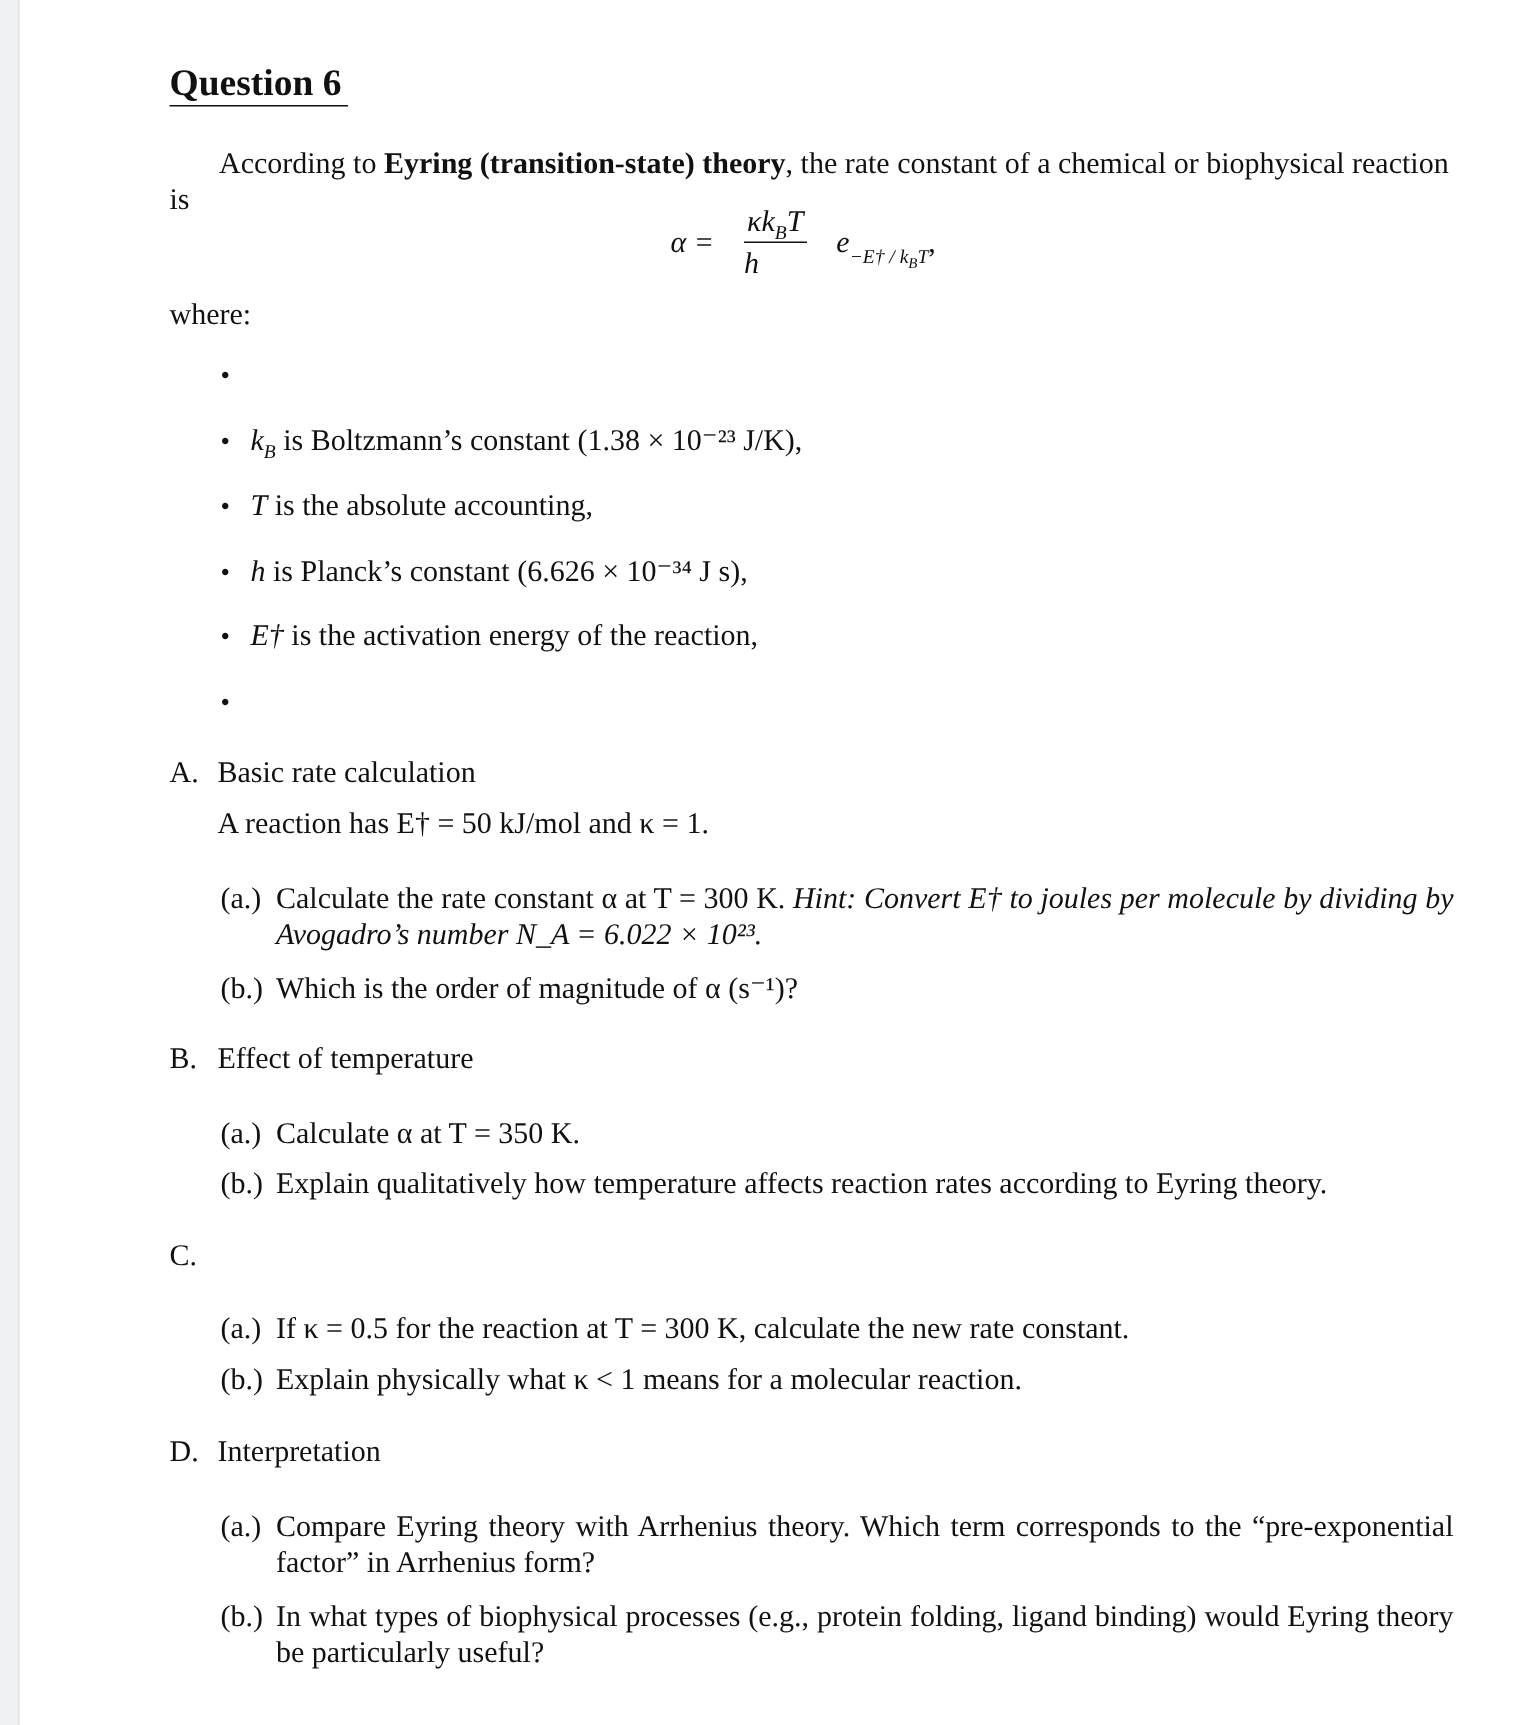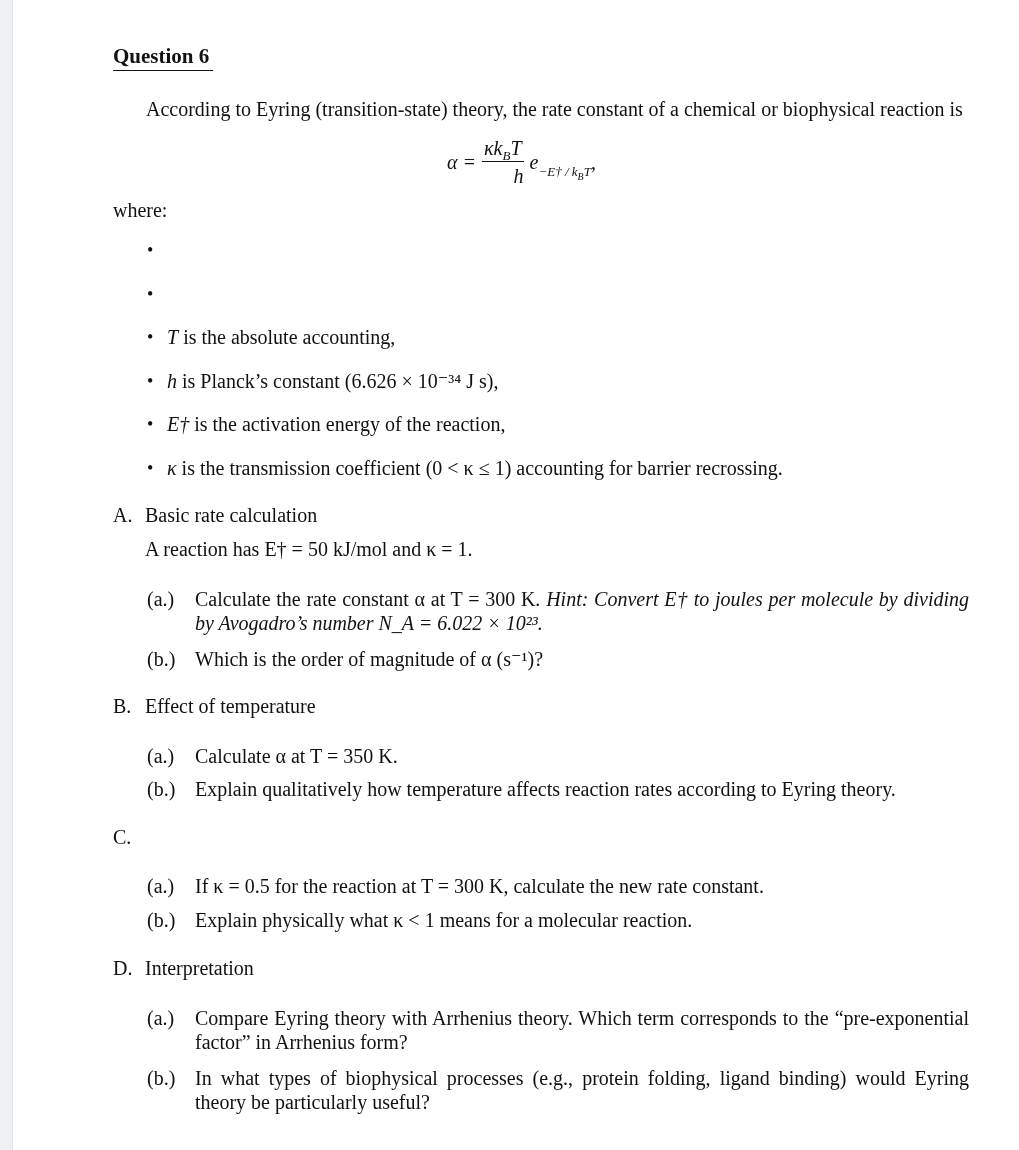--- a/index.html
+++ b/index.html
@@ -7,45 +7,45 @@
     width: 1019px; height: 1150px; overflow: hidden; background: #ffffff;
     font-family: "Liberation Serif", "DejaVu Serif", serif; color: #111;
     position: relative;
   }
   .left-strip {
     position: absolute; left: 0; top: 0; width: 12px; height: 1150px;
     background: #eef0f2; border-right: 1px solid #e3e5e8;
   }
   .page { position: absolute; left: 113px; top: 0; width: 860px; font-size: 20px; line-height: 24px; }
   .title {
-    position: absolute; top: 44px; left: 0; font-weight: bold; font-size: 21px;
+    position: absolute; top: 44px; left: 0; font-weight: bold; font-size: 25px;
     border-bottom: 1.5px solid #111; padding-bottom: 2px; padding-right: 4px;
   }
   .intro { position: absolute; top: 97px; left: 0; width: 855px; }
   .intro .indent { display: inline-block; width: 33px; }
-  .intro b { font-weight: normal; }
+  .intro b { font-weight: bold; }
   .equation {
     position: absolute; top: 136px; left: 334px; display: flex; align-items: center;
     font-size: 20px;
   }
   .m { font-style: italic; }
-  .frac { display: inline-flex; flex-direction: column; align-items: flex-end; margin: 0 6px; }
+  .frac { display: inline-flex; flex-direction: column; align-items: flex-start; margin: 0 20px; }
   .frac .num { border-bottom: 1px solid #111; padding: 0 2px 1px; }
   .frac .den { padding-top: 2px; }
   sup, sub { font-size: 13px; line-height: 0; }
   .where { position: absolute; top: 198px; left: 0; text-align: right; }
   .bullets { position: absolute; top: 238px; left: 34px; }
   .bullet { height: 43.5px; display: flex; align-items: flex-start; }
   .bullet .dot { width: 20px; font-size: 18px; }
   .section { position: absolute; left: 0; }
   .sec-head { display: flex; }
   .sec-head .letter { width: 32px; }
   .sub { position: absolute; left: 34px; width: 822px; }
   .sub .lbl { position: absolute; left: 0; width: 40px; }
-  .sub .txt { margin-left: 48px; }
+  .sub .txt { margin-left: 37px; }
   .justify { text-align: justify; text-align-last: left; }
   .hint { font-style: italic; }
 </style>
 </head>
 <body>
 
 <div class="left-strip"></div>
 
 <div class="page">
   <div class="title">Question 6</div>
@@ -66,36 +66,36 @@
   </div>
 
   <div class="where">where:</div>
 
   <div class="bullets">
     <div class="bullet">
         <span class="dot">•</span>
       </div>
     <div class="bullet">
         <span class="dot">•</span>
+        <span><span class="m">k<sub>B</sub></span><span> is Boltzmann’s constant (1.38 × 10⁻²³ J/K),</span></span>
       </div>
     <div class="bullet">
         <span class="dot">•</span>
         <span><span class="m">T</span><span> is the absolute accounting,</span></span>
       </div>
     <div class="bullet">
         <span class="dot">•</span>
         <span><span class="m">h</span><span> is Planck’s constant (6.626 × 10⁻³⁴ J s),</span></span>
       </div>
     <div class="bullet">
         <span class="dot">•</span>
         <span><span class="m">E†</span><span> is the activation energy of the reaction,</span></span>
       </div>
     <div class="bullet">
         <span class="dot">•</span>
-        <span><span class="m">κ</span><span> is the transmission coefficient (0 &lt; κ ≤ 1) accounting for barrier recrossing.</span></span>
       </div>
   </div>
 
   <div class="section" style="top:503px;">
     <div class="sec-head">
         <span class="letter">A.</span>
         <span>Basic rate calculation</span>
       </div>
   </div>
   <div class="section" style="top:537px; left:32px;">A reaction has E† = 50 kJ/mol and κ = 1.</div>

